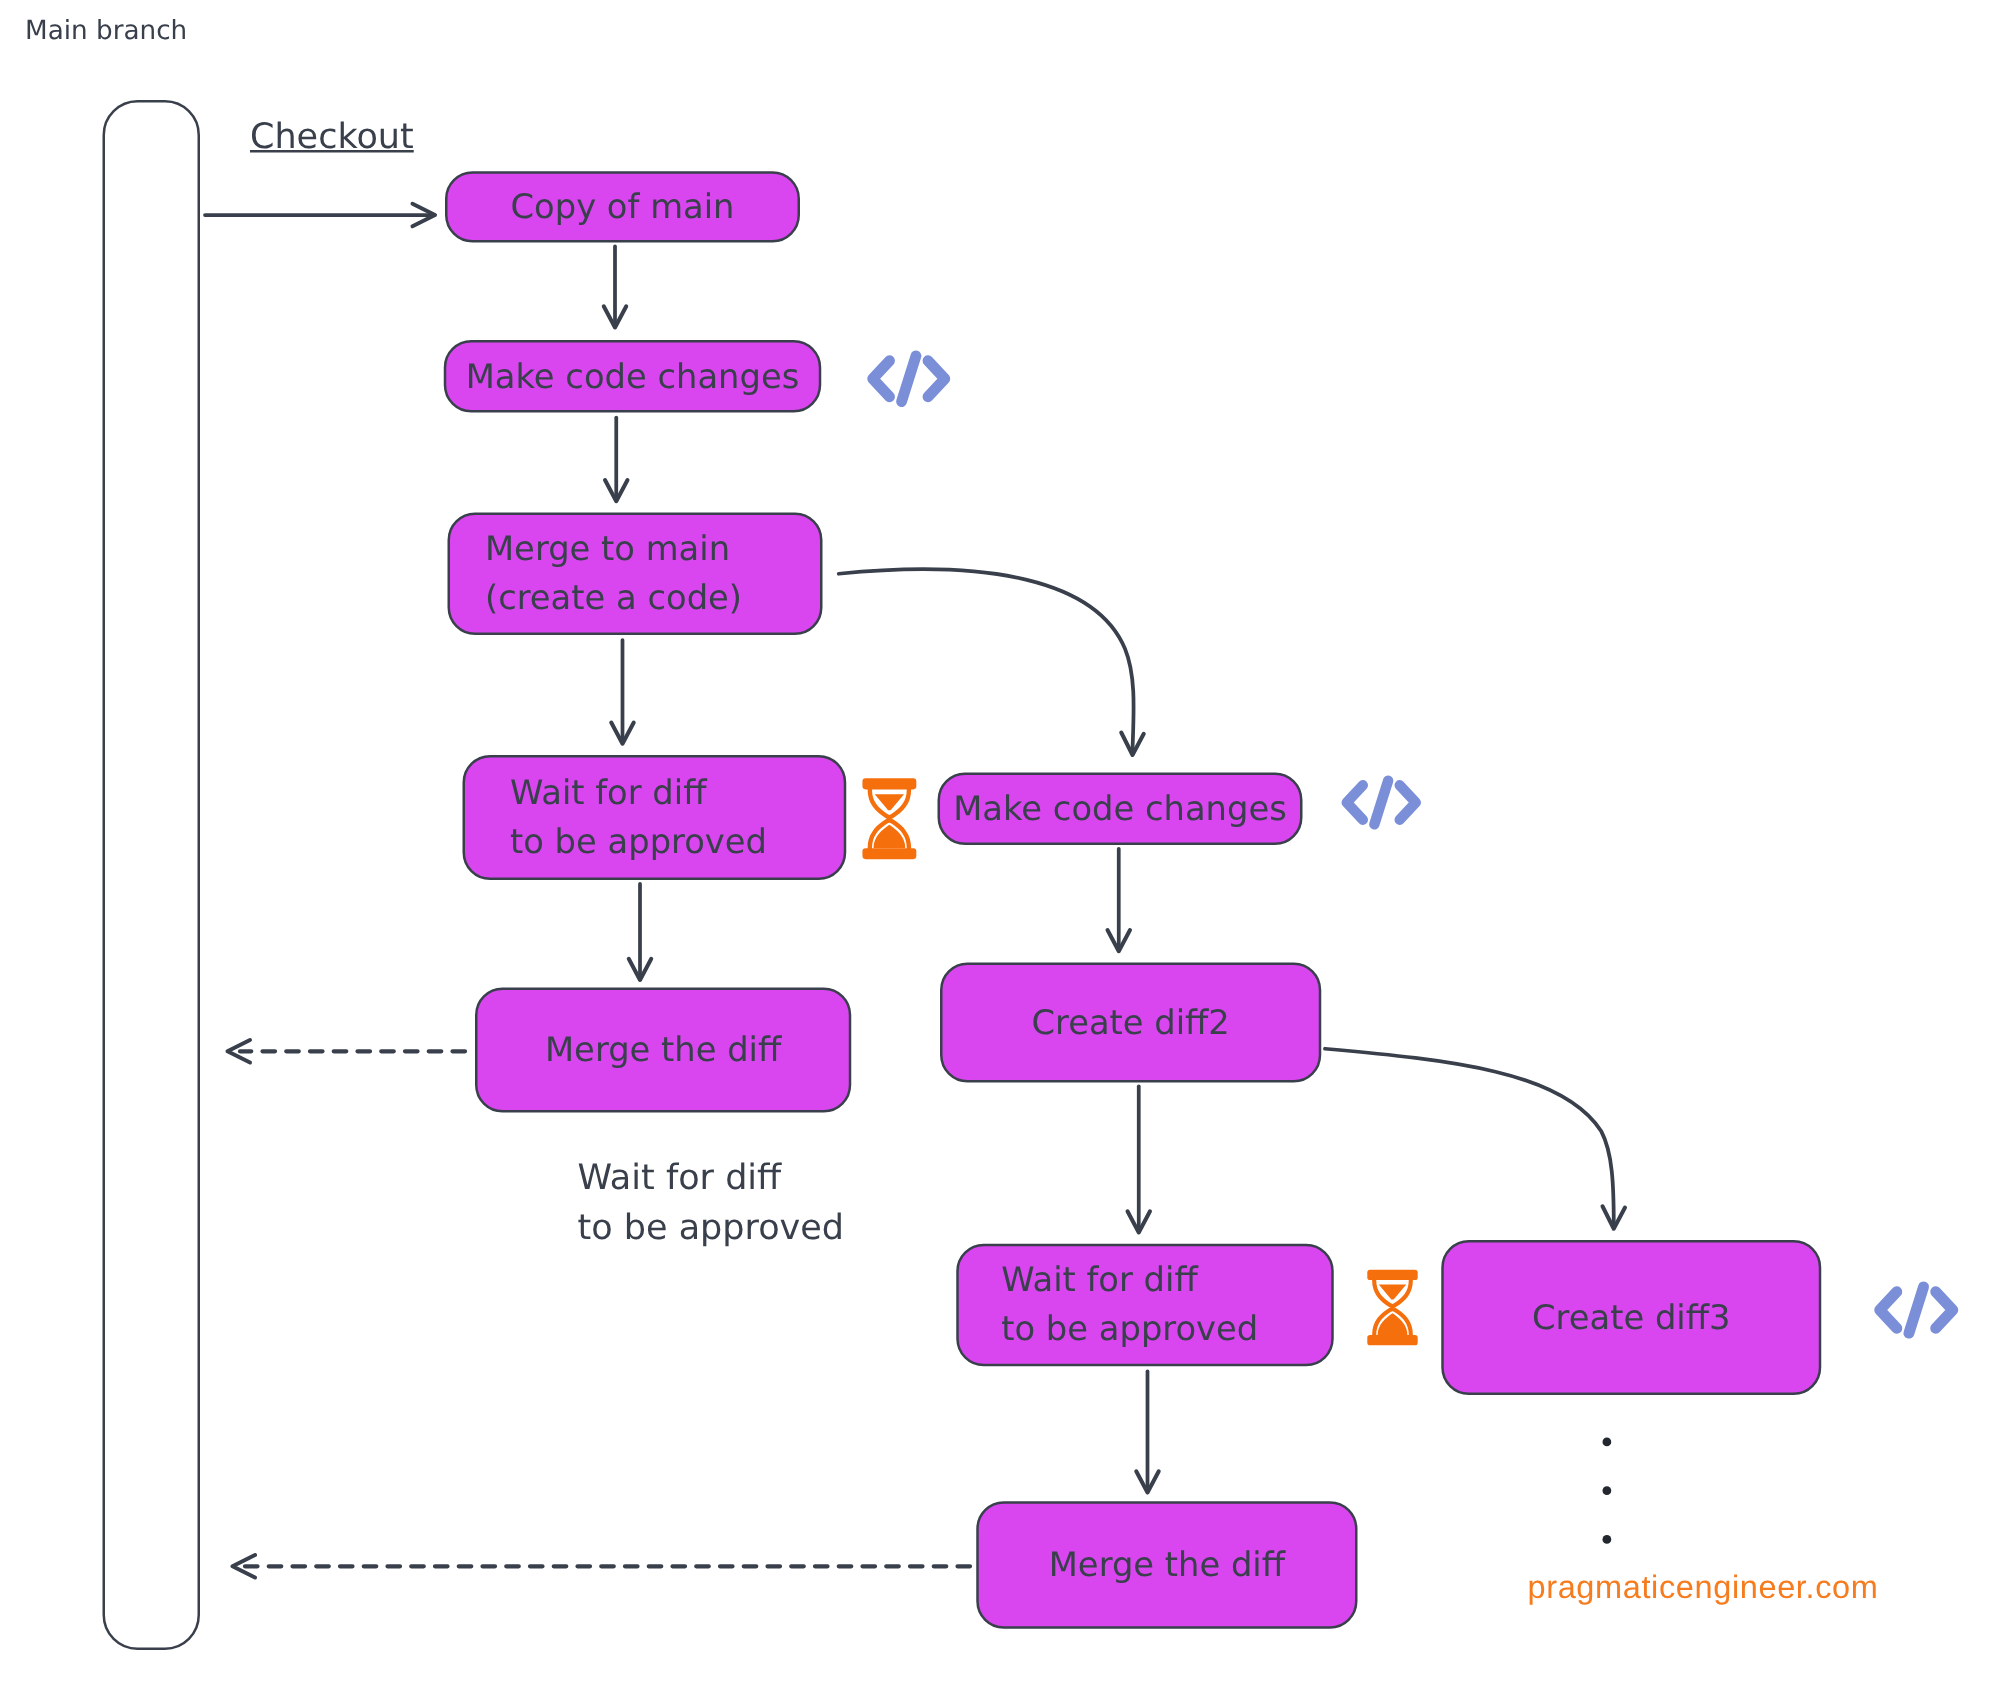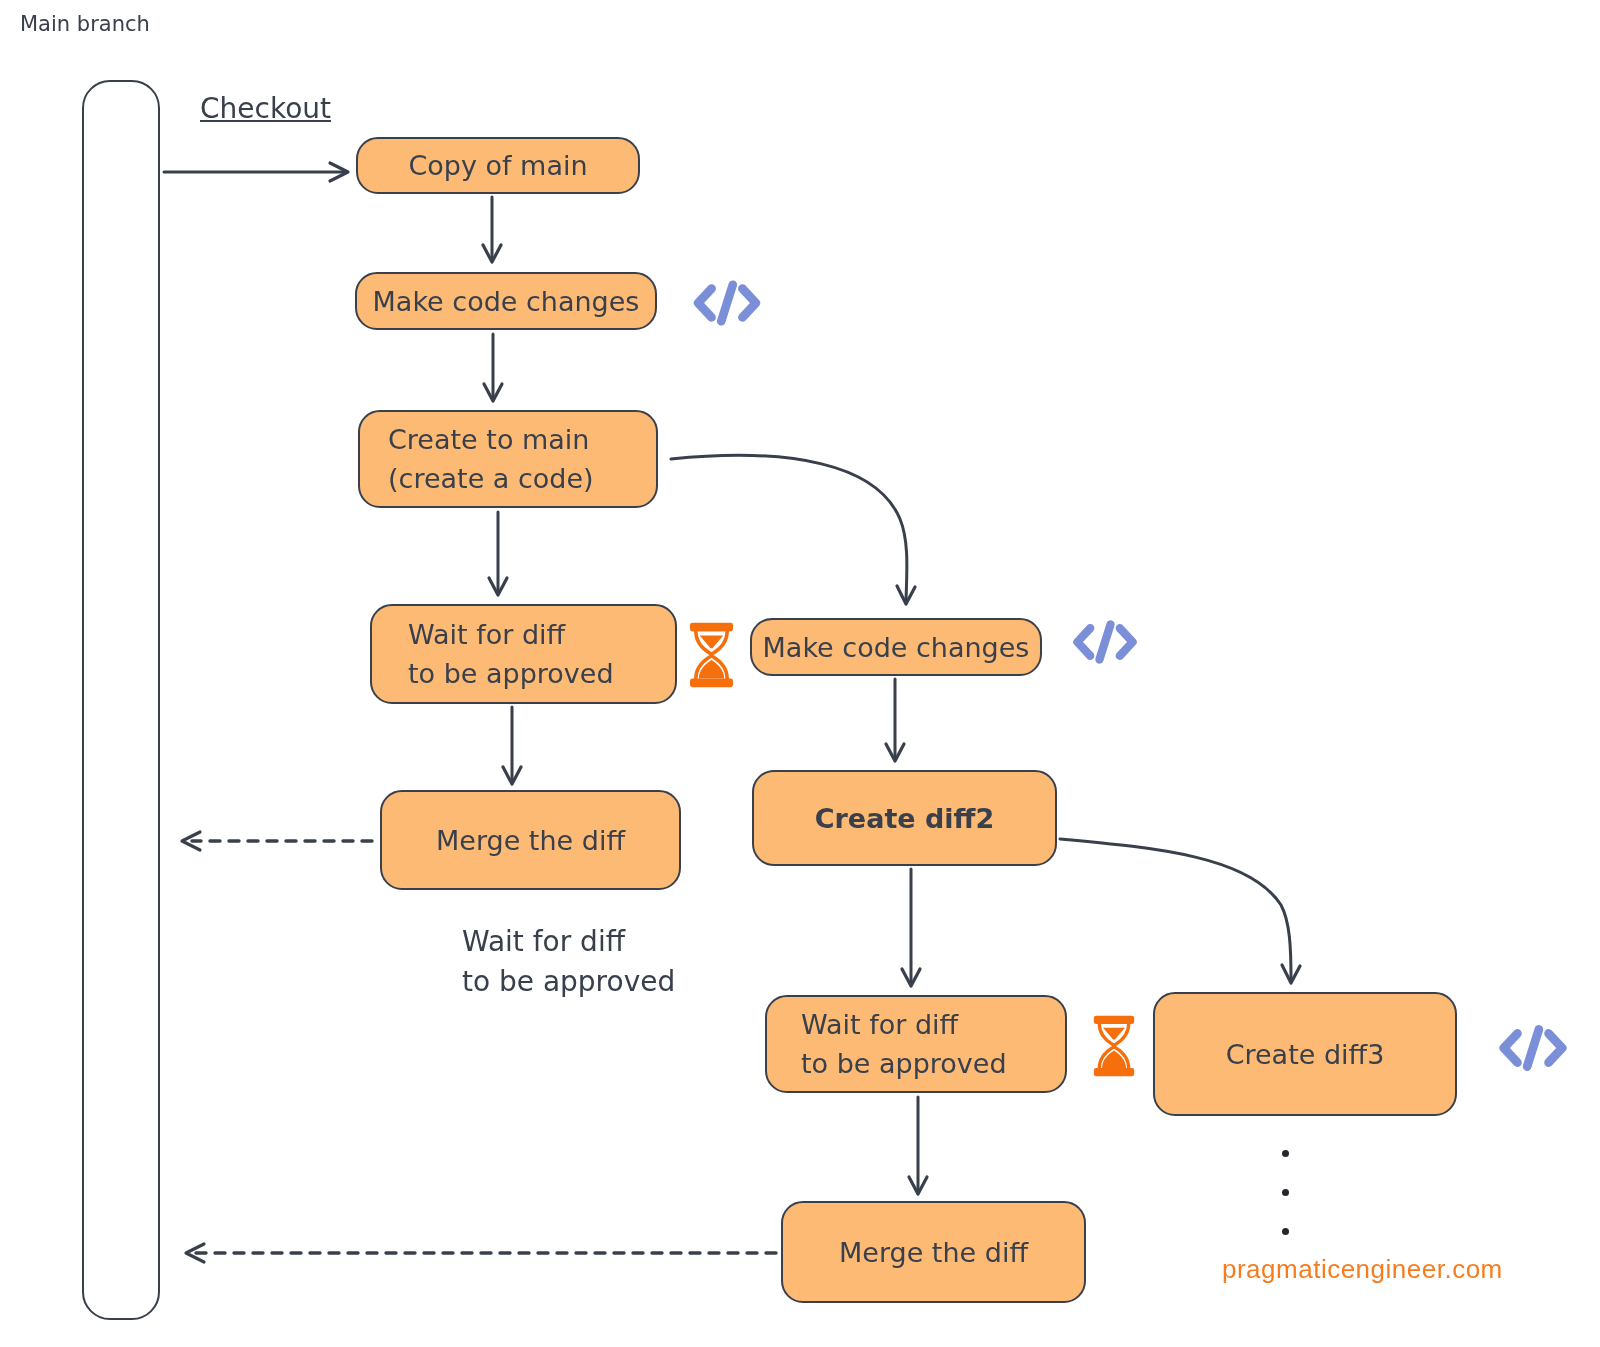--- a/index.html
+++ b/index.html
@@ -16,21 +16,21 @@
     font-family:"DejaVu Sans",sans-serif;
     color:var(--ink);
   }
   .canvas{position:absolute;inset:0;}
   svg.wires{position:absolute;left:0;top:0;pointer-events:none;}
   .wire{fill:none;stroke:var(--ink);stroke-width:3;stroke-linecap:round;stroke-linejoin:round;}
   .wire.dashed{stroke-dasharray:10 9;stroke-width:3.4;}
   .head{fill:none;stroke:var(--ink);stroke-width:3.2;stroke-linecap:round;stroke-linejoin:round;}
   .box{
     position:absolute;box-sizing:border-box;
-    border:2.6px solid var(--ink);border-radius:22px;background:#fdba74;
+    border:2.6px solid var(--ink);border-radius:22px;background:#d946ef;
     display:flex;flex-direction:column;justify-content:center;align-items:center;
     font-size:27px;line-height:39px;white-space:nowrap;
   }
   .box.left{align-items:flex-start;}
   .lane{
     position:absolute;box-sizing:border-box;
     border:2.4px solid var(--ink);border-radius:28px;background:#fff;
   }
   .lbl{position:absolute;white-space:nowrap;}
   .lbl-main{font-size:21px;}
@@ -125,38 +125,38 @@
 
   <div class="box" style="left:356px;top:137px;width:284px;height:57px;">
     <span>Copy of main</span>
   </div>
 
   <div class="box" style="left:355px;top:272px;width:302px;height:58px;">
     <span>Make code changes</span>
   </div>
 
   <div class="box left" style="left:358px;top:410px;width:300px;height:98px;padding-left:28px;">
-    <span>Create to main</span>
+    <span>Merge to main</span>
     <span>(create a code)</span>
   </div>
 
   <div class="box left" style="left:370px;top:604px;width:307px;height:100px;padding-left:36px;">
     <span>Wait for diff</span>
     <span>to be approved</span>
   </div>
 
   <div class="box" style="left:380px;top:790px;width:301px;height:100px;">
     <span>Merge the diff</span>
   </div>
 
   <div class="box" style="left:750px;top:618px;width:292px;height:58px;">
     <span>Make code changes</span>
   </div>
 
-  <div class="box" style="left:752px;top:770px;width:305px;height:96px;font-weight:bold;">
+  <div class="box" style="left:752px;top:770px;width:305px;height:96px;">
     <span>Create diff2</span>
   </div>
 
   <div class="box left" style="left:765px;top:995px;width:302px;height:98px;padding-left:34px;">
     <span>Wait for diff</span>
     <span>to be approved</span>
   </div>
 
   <div class="box" style="left:1153px;top:992px;width:304px;height:124px;">
     <span>Create diff3</span>

